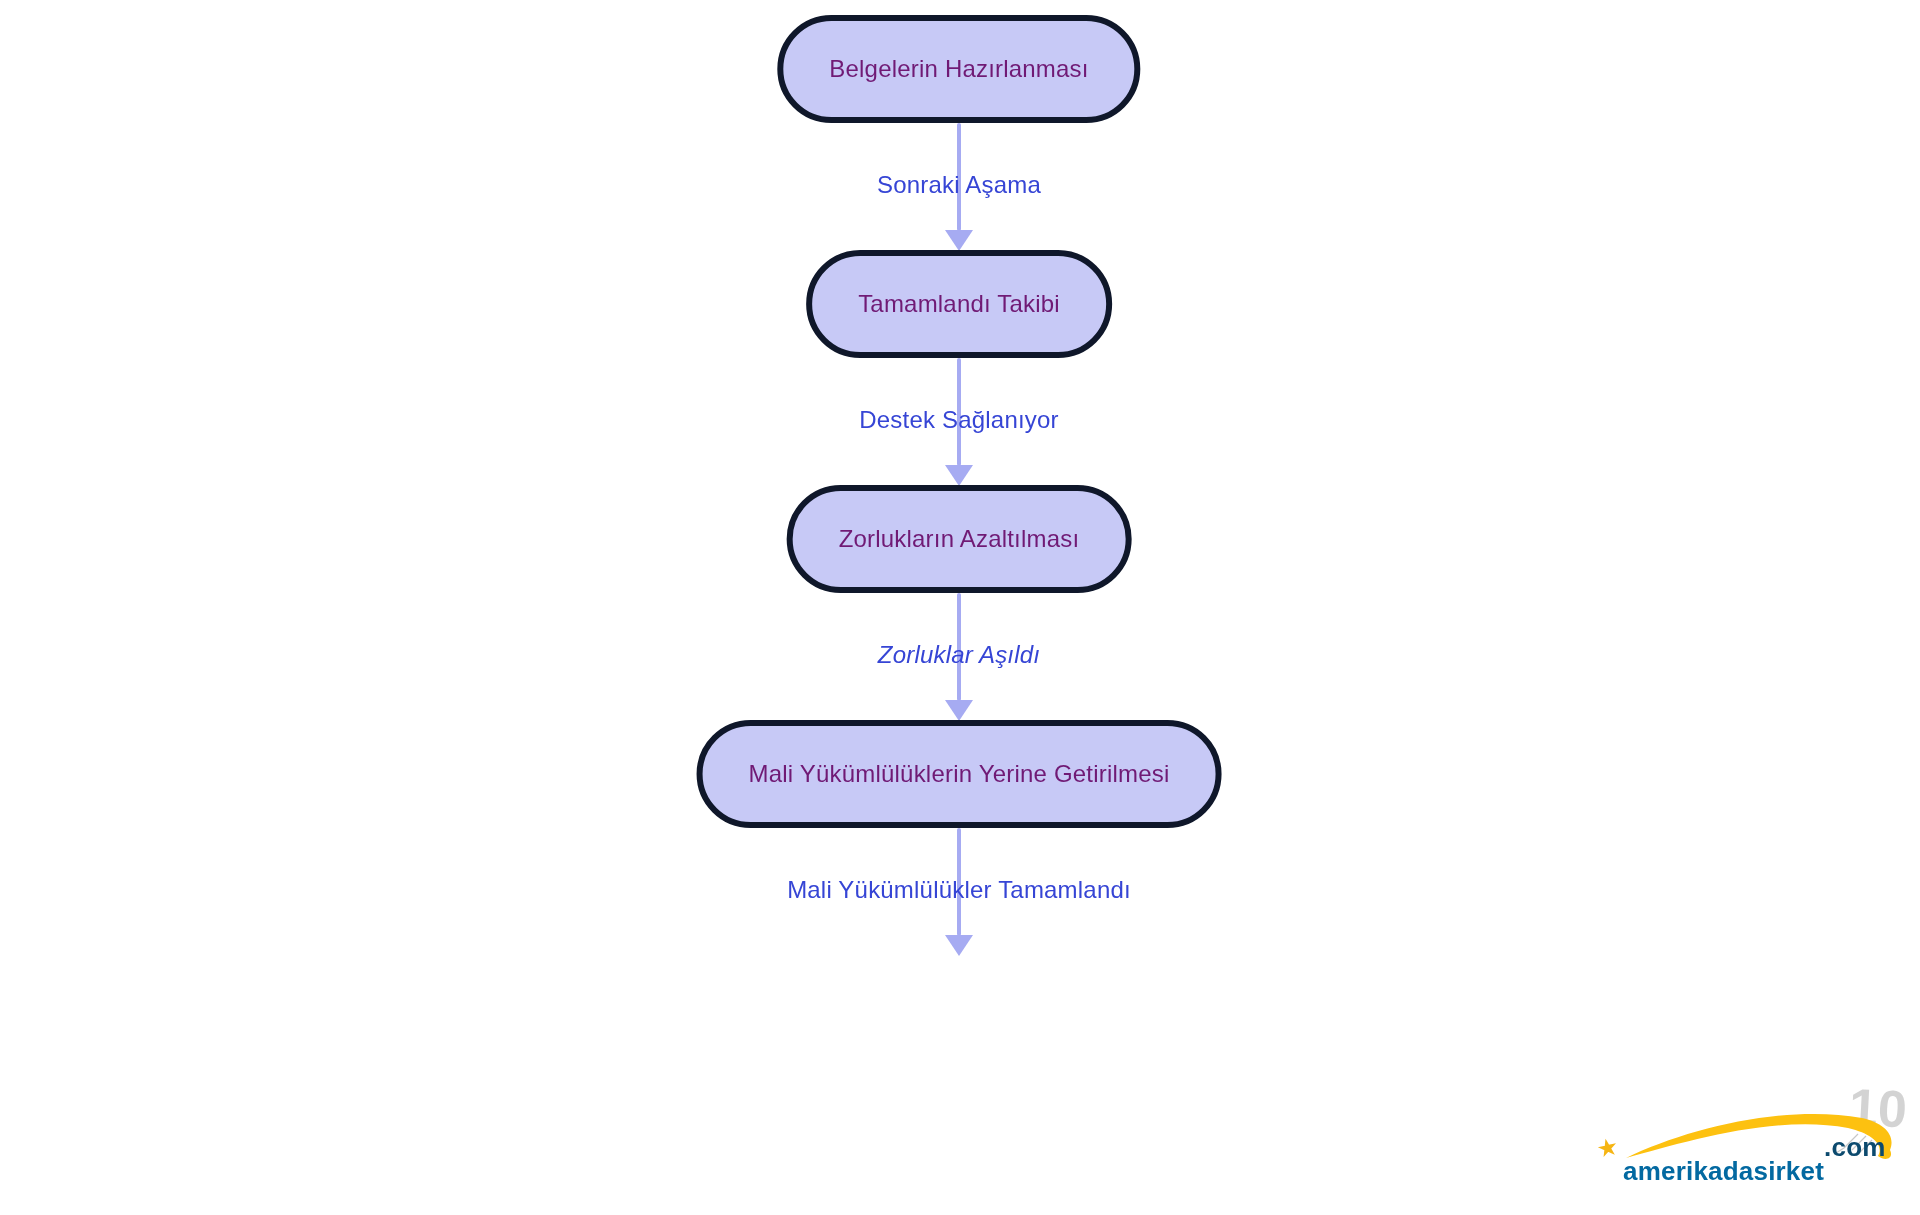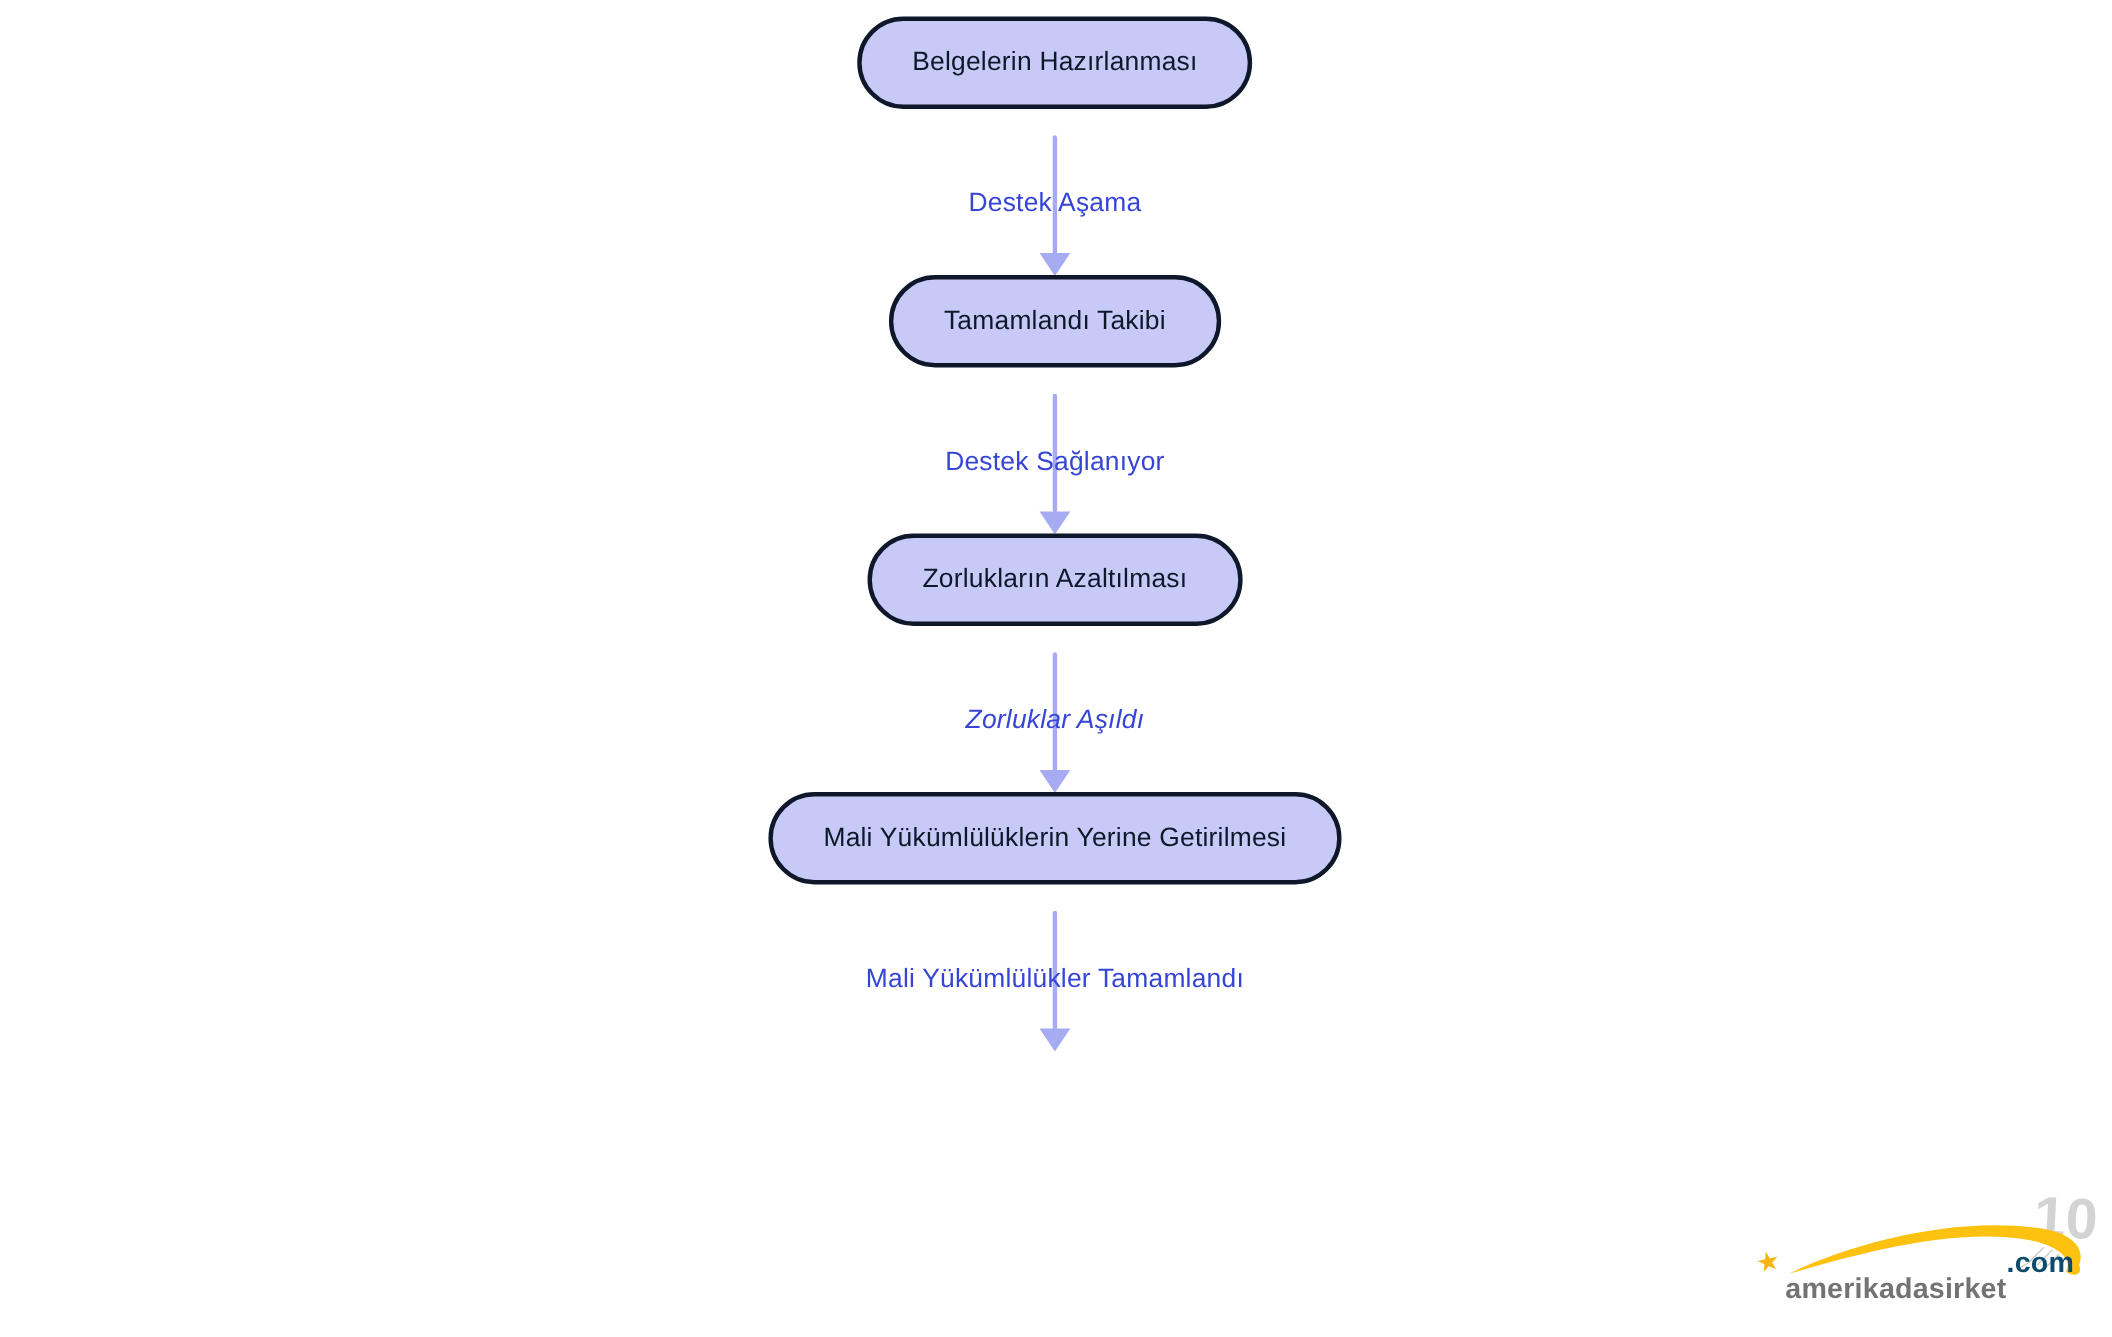--- a/index.html
+++ b/index.html
@@ -5,25 +5,25 @@
   html,body{margin:0;padding:0;}
   body{
     width:1920px;height:1215px;background:#ffffff;overflow:hidden;position:relative;
     font-family:"Liberation Sans", sans-serif;
   }
   .stage{position:absolute;inset:0;}
 
   
   .node{
     position:absolute;left:959px;transform:translateX(-50%);
-    height:84px;border-radius:54px;
-    background:#c7c9f6;border:4px solid #0f172a;
+    height:108px;border-radius:54px;
+    background:#c7c9f6;border:6px solid #0f172a;
     display:flex;align-items:center;justify-content:center;
     padding:0 46px;box-sizing:border-box;white-space:nowrap;
-    color:#0f172a;font-size:24px;letter-spacing:.2px;
+    color:#701a75;font-size:24px;letter-spacing:.2px;
   }
   .n1{top:15px;}
   .n2{top:250px;}
   .n3{top:485px;text-align:center;}
   .n4{top:720px;}
   .n5{top:955px;}
 
   
   .edge{position:absolute;left:959px;transform:translateX(-50%);width:28px;}
   .e1{top:123px;} .e2{top:358px;} .e3{top:593px;} .e4{top:828px;}
@@ -55,37 +55,37 @@
   }
   .swoosh{position:absolute;left:28px;top:22px;}
   .brand-line{
     position:absolute;left:0;bottom:10px;display:flex;align-items:center;
     font-weight:bold;font-size:26px;letter-spacing:.2px;white-space:nowrap;
   }
   .star-icon{
     color:#f6b513;font-size:21px;margin-right:6px;
     transform:rotate(-12deg);display:inline-block;
   }
-  .brand-name{color:#737373;margin-top:48px;}
+  .brand-name{color:#0369a1;margin-top:48px;}
   .brand-tld{color:#0c4a6e;}
 </style>
 </head>
 <body>
 
 <div class="stage">
 
   <div class="node n1">
     <span>Belgelerin Hazırlanması</span>
   </div>
 
   <div class="edge e1">
     <div class="edge-line"></div>
     <div class="edge-arrowhead"></div>
   </div>
-  <div class="elabel l1">Destek Aşama</div>
+  <div class="elabel l1">Sonraki Aşama</div>
 
   <div class="node n2">
     <span>Tamamlandı Takibi</span>
   </div>
 
   <div class="edge e2">
     <div class="edge-line"></div>
     <div class="edge-arrowhead"></div>
   </div>
   <div class="elabel l2">Destek Sağlanıyor</div>

